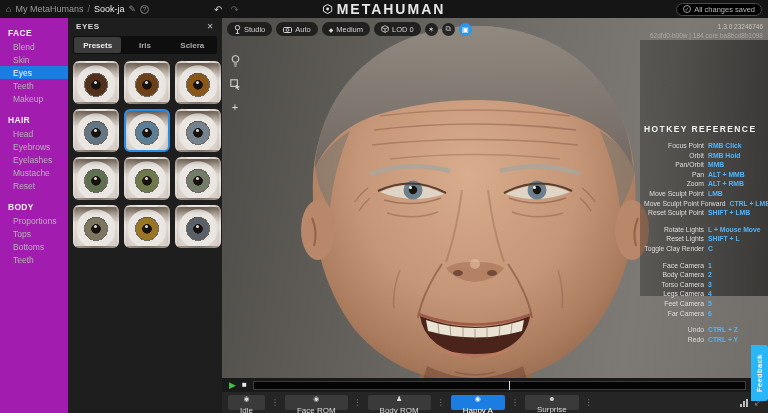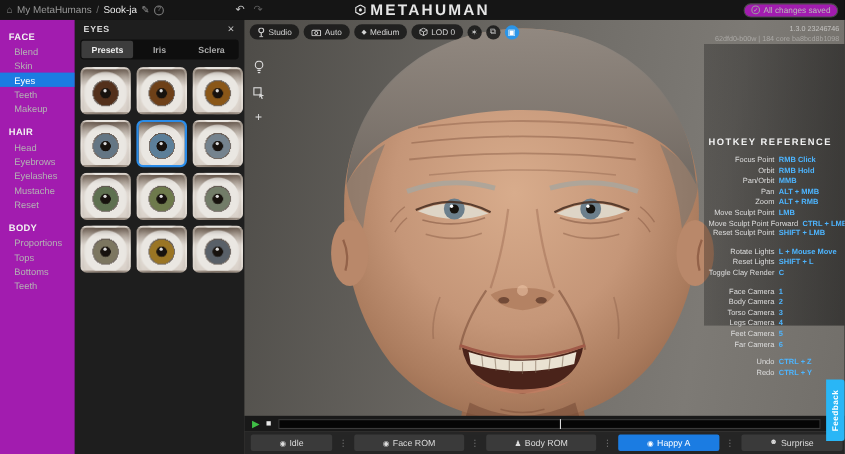--- a/index.html
+++ b/index.html
@@ -16,21 +16,21 @@
   .crumb-sep { color:#6f6f6f; }
   .crumb-cur { color:#ececec; font-weight:normal; }
   .help-circ { width:9px; height:9px; border:1px solid #7a7a7a; border-radius:50%;
                font-size:6px; display:inline-flex; align-items:center; justify-content:center; color:#8f8f8f; }
   .tb-undo { position:absolute; left:214px; top:0; height:18px; display:flex; align-items:center; gap:8px; font-size:10px; }
   .tb-undo .undo { color:#c6c6c6; } .tb-undo .redo { color:#5d5d5d; }
   .logo { position:absolute; left:50%; top:0; transform:translateX(-50%); height:18px;
           display:flex; align-items:center; gap:4px; color:#e6e6e6; font-weight:bold;
           font-size:14px; letter-spacing:2px; }
   .saved { position:absolute; right:6px; top:2.5px; height:13px; border:1px solid #4a4a4a; border-radius:7px;
-           display:flex; align-items:center; gap:3px; padding:0 6px; color:#b9b9b9; font-size:7.5px; background:#a21caf;justify-content:center; }
+           display:flex; align-items:center; gap:3px; padding:0 6px; color:#b9b9b9; font-size:7.5px; background:#000000;justify-content:center; }
   .saved .chk { width:8px; height:8px; border:1px solid #9a9a9a; border-radius:50%; font-size:5.5px;
                 display:inline-flex; align-items:center; justify-content:center; color:#bdbdbd; }
 
   
   .sidebar { position:absolute; top:18px; left:0; width:68px; bottom:0; background:#a21caf; padding-top:7px; z-index:20; }
   .nav-title { color:#f2f2f2; font-weight:bold; font-size:8.5px; padding:3px 0 2px 8px; letter-spacing:.3px; }
   .nav-item { color:#b4b4b4; font-size:8.5px; padding:1.5px 0 1.5px 13px; cursor:pointer; }
   .nav-item.sel { background:#1b7ce2; color:#fff; }
   .nav-gap { height:7px; }
 
@@ -89,22 +89,22 @@
   
   .timeline { position:absolute; left:0; right:0; bottom:21px; height:14px; background:#191919;
               display:flex; align-items:center; gap:6px; padding:0 22px 0 7px; z-index:7; }
   .play-btn { color:#3fbf46; font-size:9px; line-height:9px; cursor:pointer; }
   .stop-btn { color:#e8e8e8; font-size:8px; line-height:8px; cursor:pointer; }
   .scrubber { flex:1; height:9px; background:#050505; border:1px solid #3a3a3a; position:relative; cursor:pointer; }
   .playhead { position:absolute; left:52%; top:-1px; bottom:-1px; width:1px; background:#d8d8d8; }
 
   .clips { position:absolute; left:0; right:0; bottom:0; height:21px; background:#252525;
            display:flex; align-items:center; padding:0 6px; z-index:7; }
-  .chip { display:flex; align-items:center; gap:3px; height:15px; padding:0 26px; border-radius:2px;
-          background:#3a3a3a; color:#dcdcdc; font-size:8px; cursor:pointer; white-space:nowrap; }
+  .chip { display:flex; align-items:center; gap:3px; height:15px; padding:0 12px; border-radius:2px;
+          background:#3a3a3a; color:#dcdcdc; font-size:8px; cursor:pointer; white-space:nowrap;flex-direction:column; }
   .chip.selected { background:#1b7ce2; color:#fff; }
   .chip .c-ic { font-size:7px; }
   .chip-dots { color:#8d8d8d; font-size:8px; margin:0 6px; cursor:pointer; }
   .clips .spacer { flex:1; }
   .stats-ic { display:flex; align-items:flex-end; gap:1px; height:8px; margin-right:7px; cursor:pointer; }
   .stats-ic i { display:block; width:2px; background:#bdbdbd; }
   .stats-ic i:nth-child(1){height:3px;} .stats-ic i:nth-child(2){height:6px;} .stats-ic i:nth-child(3){height:8px;}
   .fs-ic { color:#bdbdbd; font-size:9px; cursor:pointer; }
 </style>
 </head>

